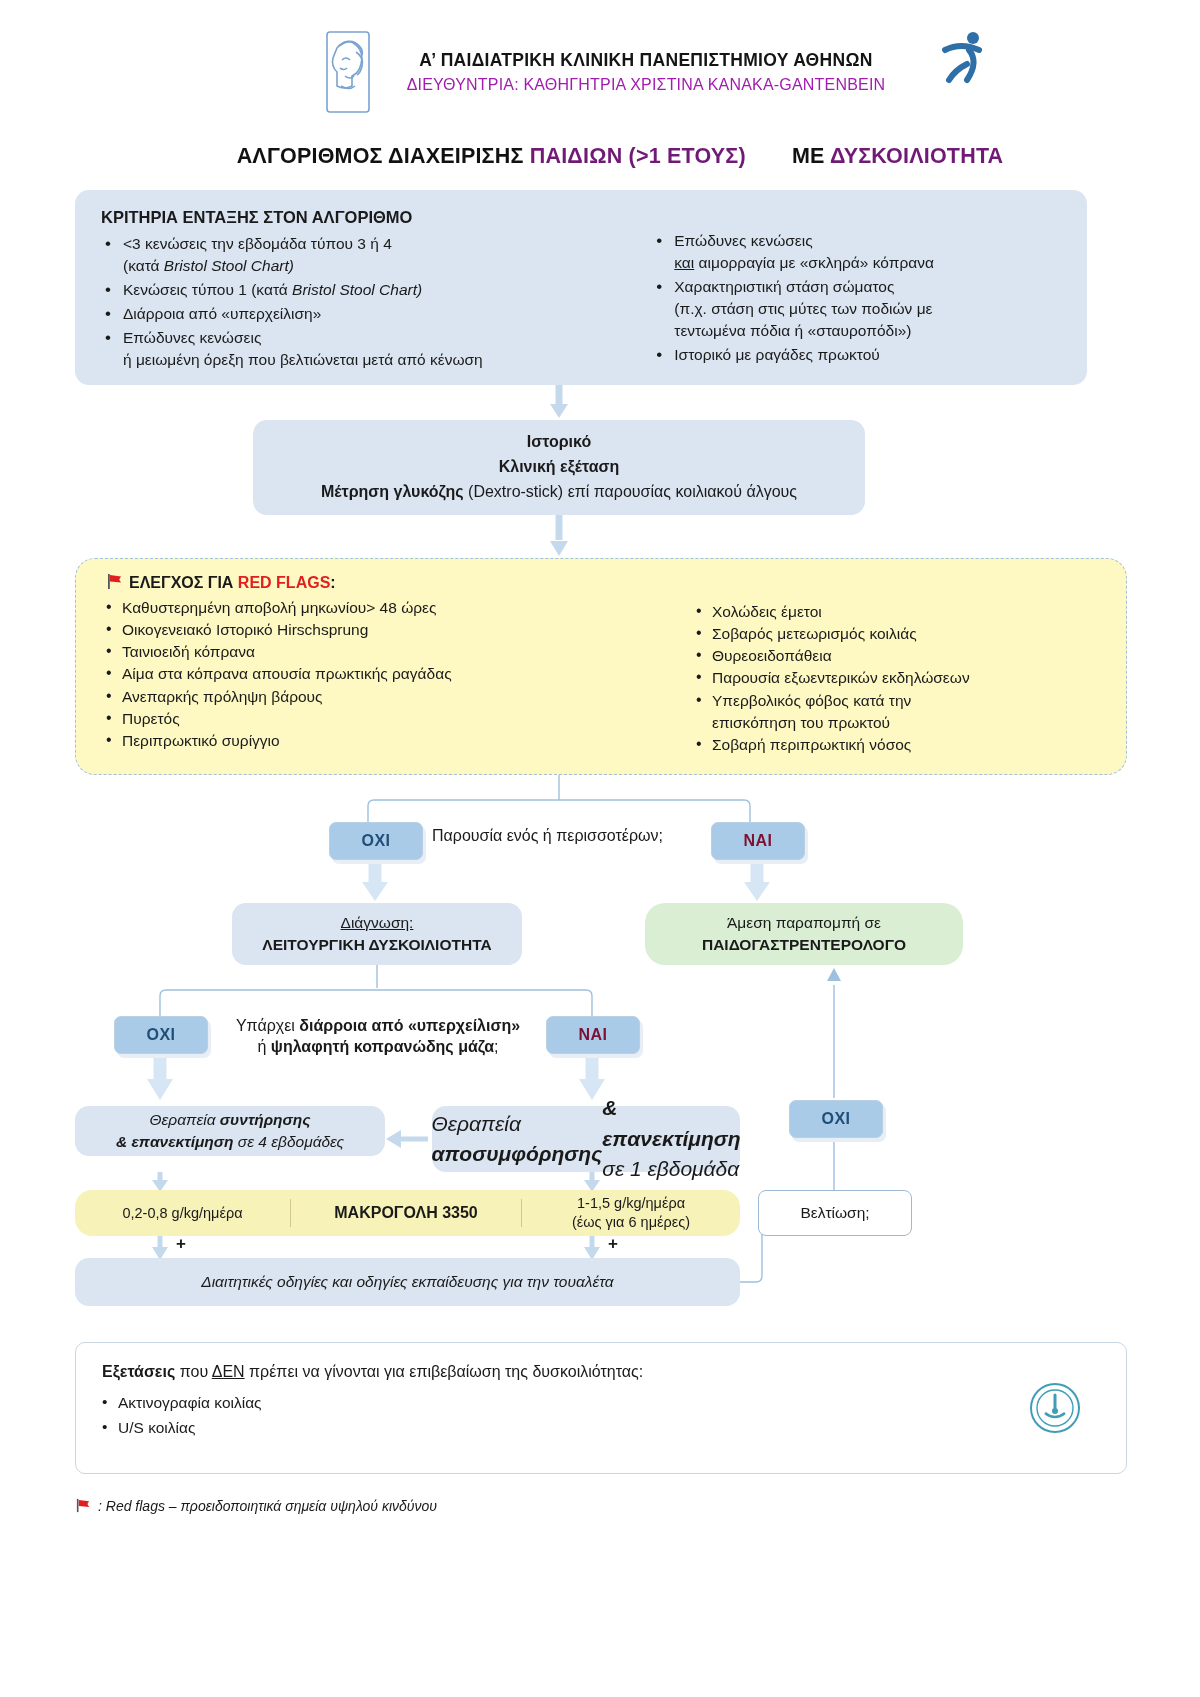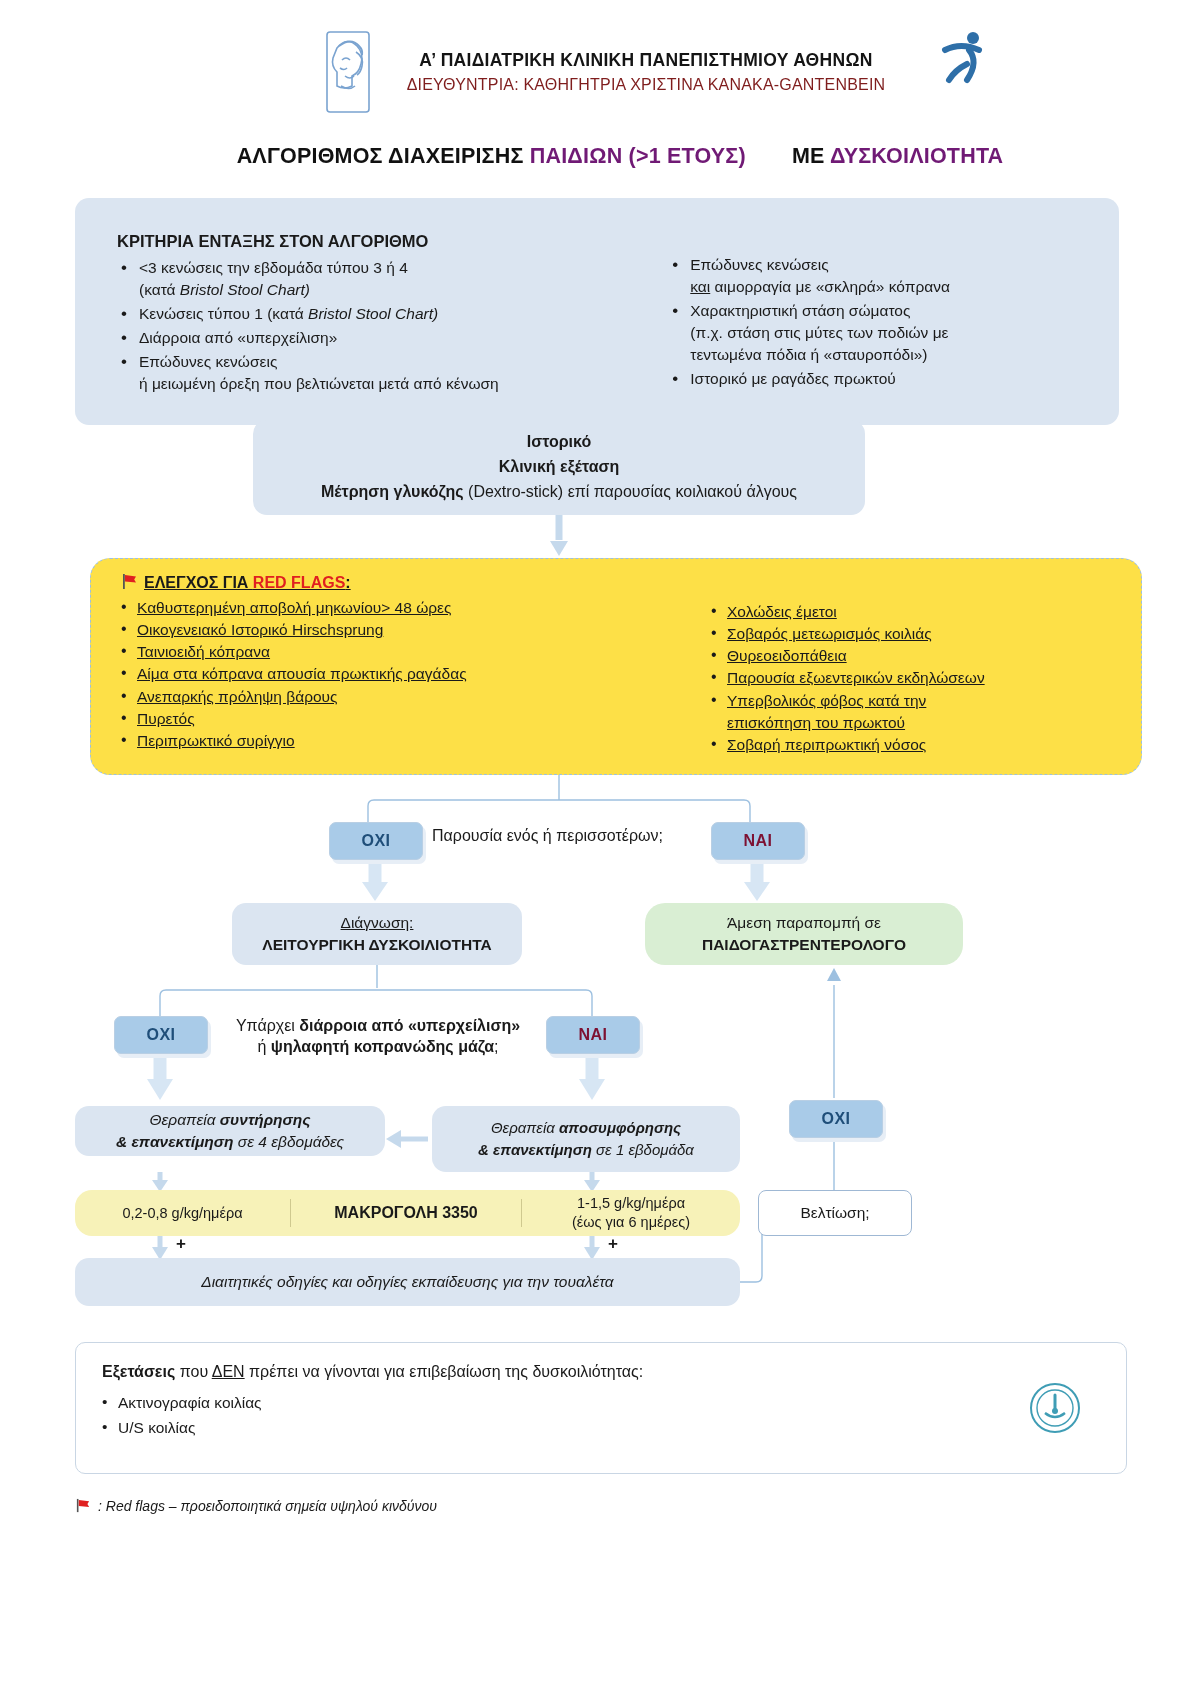--- a/index.html
+++ b/index.html
@@ -18,21 +18,21 @@
     display:flex;align-items:center;justify-content:center;
     padding-top:30px;position:relative;
   }
   .crest{width:66px;height:84px;flex:0 0 auto;margin-right:26px;}
   .header-titles{text-align:center;}
   .org-line1{
     font-size:17.5px;font-weight:bold;letter-spacing:.3px;color:#141414;
     white-space:nowrap;
   }
   .org-line2{
-    font-size:16px;font-weight:normal;letter-spacing:.2px;color:#7f1d1d;
+    font-size:16px;font-weight:normal;letter-spacing:.2px;color:#a21caf;
     margin-top:5px;white-space:nowrap;
   }
   .logo-right{
     position:absolute;right:205px;top:26px;width:62px;height:62px;
   }
 
   
   .main-title{
     text-align:center;margin-top:30px;
     font-size:21.5px;font-weight:bold;letter-spacing:.2px;
@@ -50,22 +50,21 @@
   .box-yellow{
     background:#f7f2b8;border-radius:17px;
   }
   .box-white-outline{
     background:#ffffff;border:1px solid #9fb8d4;border-radius:8px;
   }
 
   
   .criteria{
     position:absolute;left:75px;top:190px;width:1012px;height:195px;
-    padding:16px;
-    margin-top:8px;
+    padding:0;
   }
   .criteria-inner{display:flex;padding:18px 26px 0 26px;}
   .crit-col-l{width:580px;}
   .crit-col-r{width:430px;padding-top:22px;}
   .crit-head{font-size:16.5px;font-weight:bold;margin-bottom:6px;}
   ul.crit{list-style:none;margin:0;padding:0;}
   ul.crit li{
     font-size:15.5px;line-height:1.42;margin-bottom:2px;
     padding-left:22px;position:relative;
   }
@@ -78,22 +77,22 @@
   
   .history{
     position:absolute;left:253px;top:420px;width:612px;height:95px;
     display:flex;flex-direction:column;align-items:center;justify-content:center;
   }
   .history div{font-size:16px;line-height:1.55;}
   .history .b{font-weight:bold;}
 
   
   .redflags{
-    position:absolute;left:90px;top:558px;width:1050px;height:215px;
-    border:1.6px dashed #9dc0e0;border-radius:20px;background:#fde047;text-decoration:underline;
+    position:absolute;left:75px;top:558px;width:1050px;height:215px;
+    border:1.6px dashed #9dc0e0;border-radius:20px;background:#fef9c3;
   }
   .rf-inner{display:flex;padding:14px 30px 0 30px;}
   .rf-col-l{width:590px;}
   .rf-col-r{width:400px;padding-top:28px;}
   .rf-head{font-size:16px;font-weight:bold;margin-bottom:5px;}
   .rf-red{color:#e02020;}
   .flag-icon{display:inline-block;vertical-align:-2px;margin-right:6px;}
   ul.rf{list-style:none;margin:0;padding:0;}
   ul.rf li{
     font-size:15.5px;line-height:1.43;padding-left:16px;position:relative;
@@ -128,22 +127,22 @@
   .referral .b{font-weight:bold;}
 
   
   .tx-left{
     position:absolute;left:75px;top:1106px;width:310px;height:50px;
     display:flex;flex-direction:column;align-items:center;justify-content:center;
     font-size:15.5px;font-style:italic;line-height:1.45;
   }
   .tx-right{
     position:absolute;left:432px;top:1106px;width:308px;height:66px;
-    display:flex;flex-direction:column;align-items:center;justify-content:center;
-    font-size:15px;font-style:italic;line-height:1.45;
+    display:flex;flex-direction:row;align-items:center;justify-content:center;
+    font-size:21px;font-style:italic;line-height:1.45;
   }
   .tx-left b,.tx-right b{font-weight:bold;font-style:italic;}
 
   
   .dose{
     position:absolute;left:75px;top:1190px;width:665px;height:46px;
     display:flex;align-items:center;
   }
   .dose-seg{display:flex;align-items:center;justify-content:center;text-align:center;}
   .dose-l{width:215px;font-size:14.5px;}

